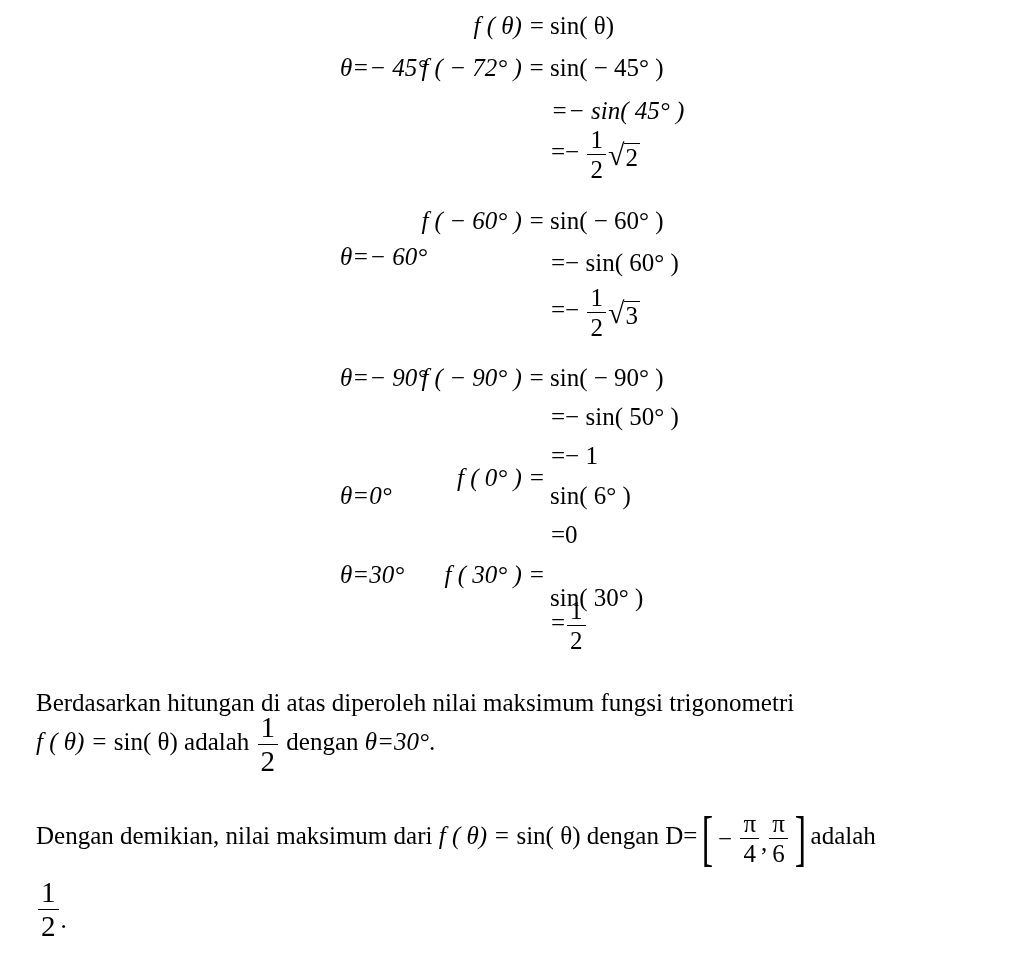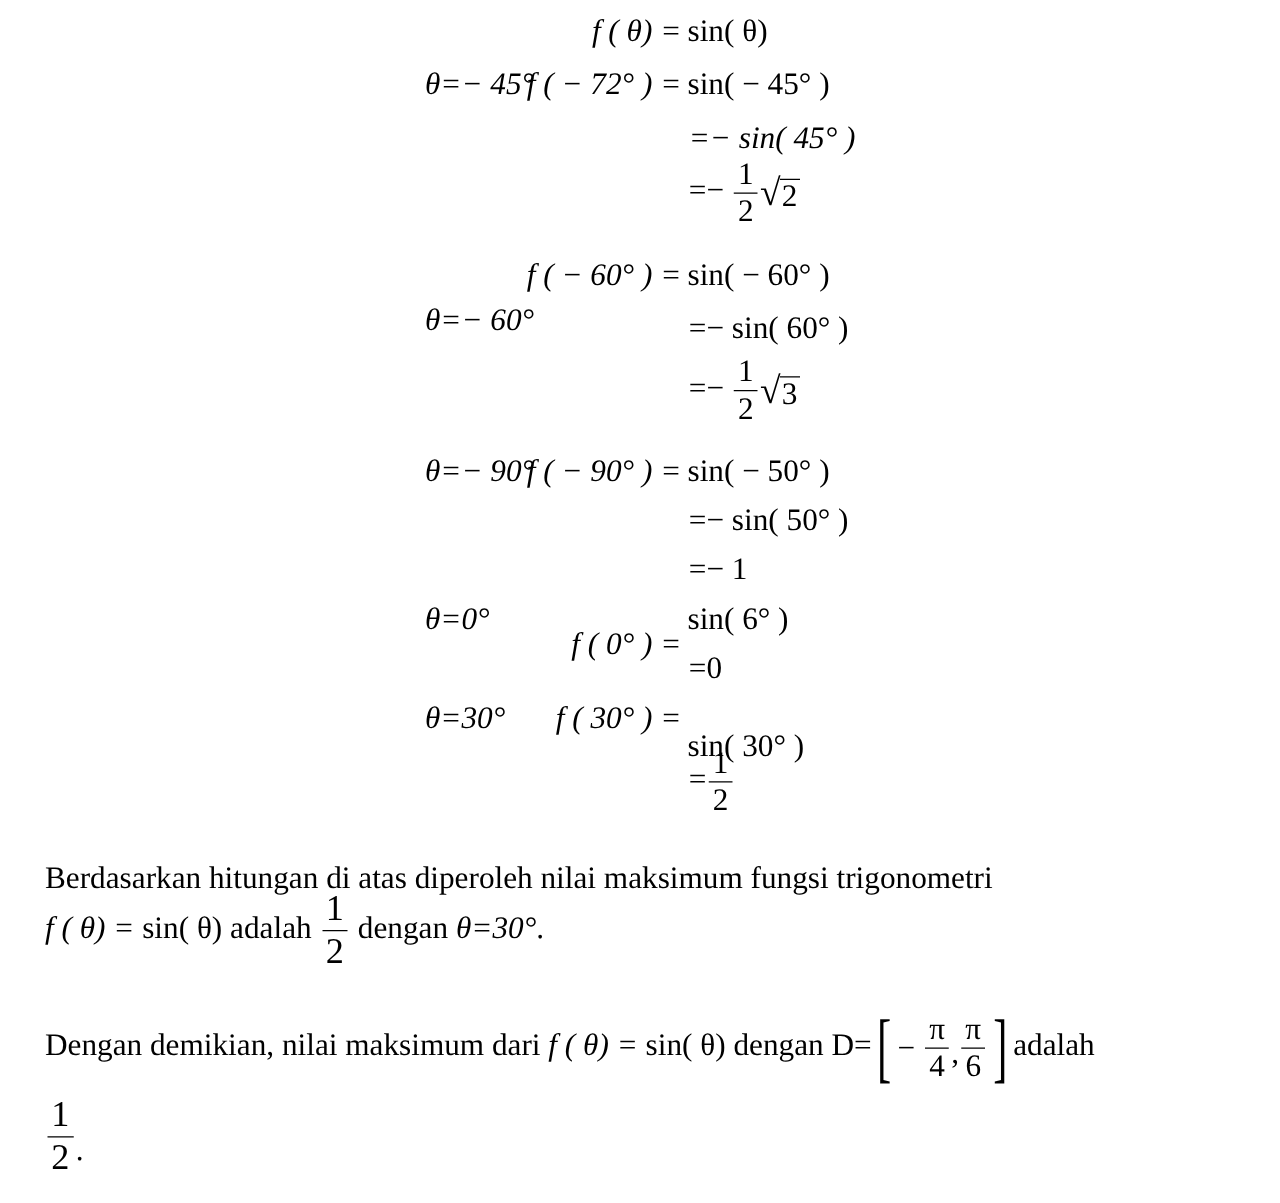--- a/index.html
+++ b/index.html
@@ -73,26 +73,26 @@
       <span class="num">1</span>
       <span class="den">2</span>
     </span><span class="sqrt">
       <span class="rad">√</span>
       <span class="under">3</span>
     </span>
 </div>
 
 <div class="abs lbl it" style="top:365px;">θ=− 90°</div>
 <div class="abs lhs it" style="top:365px;">f ( − 90° ) =</div>
-<div class="abs rhs" style="top:365px;">sin( − 50° )</div>
+<div class="abs rhs" style="top:365px;">sin( − 90° )</div>
 <div class="abs" style="top:404px;left:551px;"><span>=</span><span>− sin( 50° )</span></div>
 <div class="abs" style="top:443px;left:551px;"><span>=</span><span>− 1</span></div>
 
 <div class="abs lbl it" style="top:483px;">θ=0°</div>
-<div class="abs lhs it" style="top:503px;">f ( 0° ) =</div>
+<div class="abs lhs it" style="top:465px;">f ( 0° ) =</div>
 <div class="abs rhs" style="top:483px;">sin( 6° )</div>
 <div class="abs" style="top:522px;left:551px;"><span>=</span><span>0</span></div>
 
 <div class="abs lbl it" style="top:562px;">θ=30°</div>
 <div class="abs lhs it" style="top:562px;">f ( 30° ) =</div>
 <div class="abs rhs" style="top:585px;">sin( 30° )</div>
 <div class="abs" style="top:598px;left:551px;">
   <span>=</span><span class="frac">
       <span class="num">1</span>
       <span class="den">2</span>

